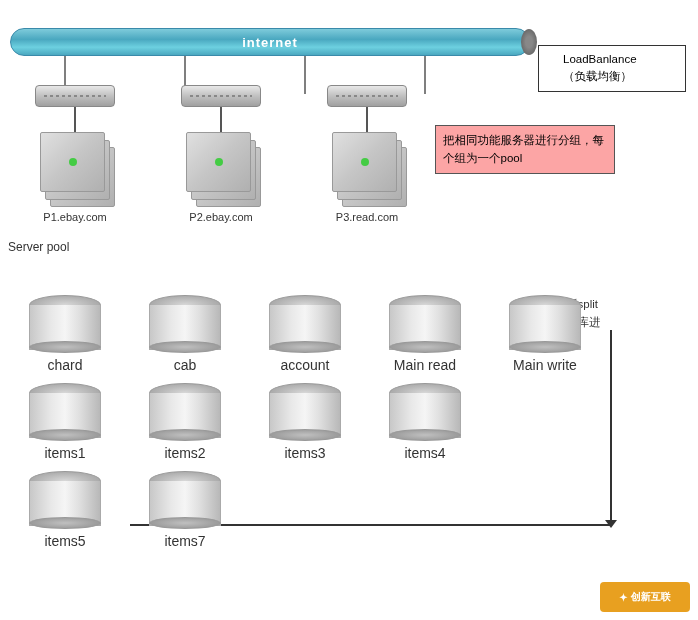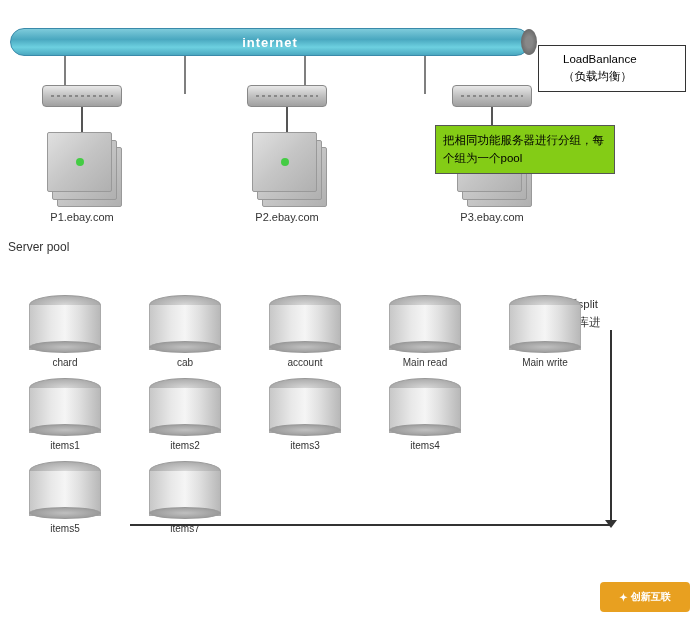--- a/index.html
+++ b/index.html
@@ -56,37 +56,36 @@
       line-height: 1.5;
       z-index: 10;
     }
 
     
     .annotation-box {
       position: absolute;
       top: 125px;
       left: 435px;
       width: 180px;
-      background: #84cc16;
+      background: #fca5a5;
       border: 1px solid #555;
       padding: 5px 7px;
       font-size: 11.5px;
       line-height: 1.6;
       z-index: 10;
     }
 
     
     .server-section {
       position: absolute;
       top: 85px;
-      left: 17px;
+      left: 10px;
       width: 540px;
       display: flex;
-      gap: 4px;
-      justify-content: space-between;
+      gap: 16px;
     }
 
     .server-group {
       display: flex;
       flex-direction: column;
       align-items: center;
       width: 130px;
     }
 
     
@@ -207,21 +206,21 @@
       position: absolute;
       left: 0; bottom: 0;
       width: 72px;
       height: 12px;
       background: radial-gradient(ellipse 36px 6px at 50% 50%, #c0c0c0, #999);
       border-radius: 50%;
       border: 1px solid #999;
     }
 
     .db-label {
-      font-size: 10px;
+      font-size: 14px;
       color: #333;
       margin-top: 4px;
       text-align: right;
     }
 
     
     .db-annotation {
       position: absolute;
       top: 295px;
       left: 520px;
@@ -341,21 +340,21 @@
   <div class="server-group">
     <div class="switch-icon"></div>
     <div class="vert-line"></div>
     <div class="server-stack">
       <div class="server-unit"></div>
       <div class="server-unit"></div>
       <div class="server-unit">
           <div class="led"></div>
         </div>
     </div>
-    <div class="server-label">P3.ebay.com</div>
+    <div class="server-label">P3.read.com</div>
   </div>
 
 
 </div>
 
 <div class="annotation-box">
   <span>把相同功能服务器进行分组，每个组为一个pool</span>
 </div>
 
 <div class="server-pool-label">Server pool</div>

